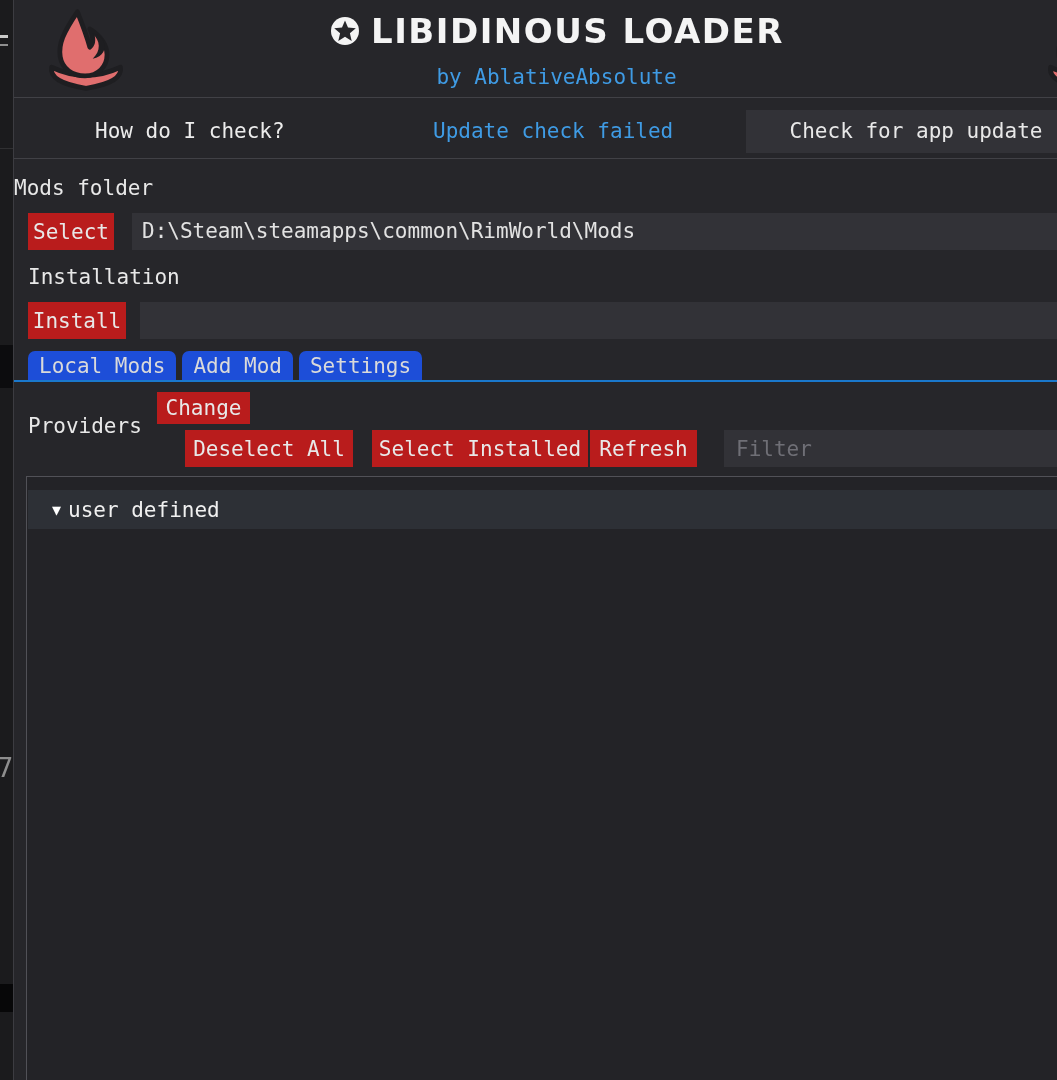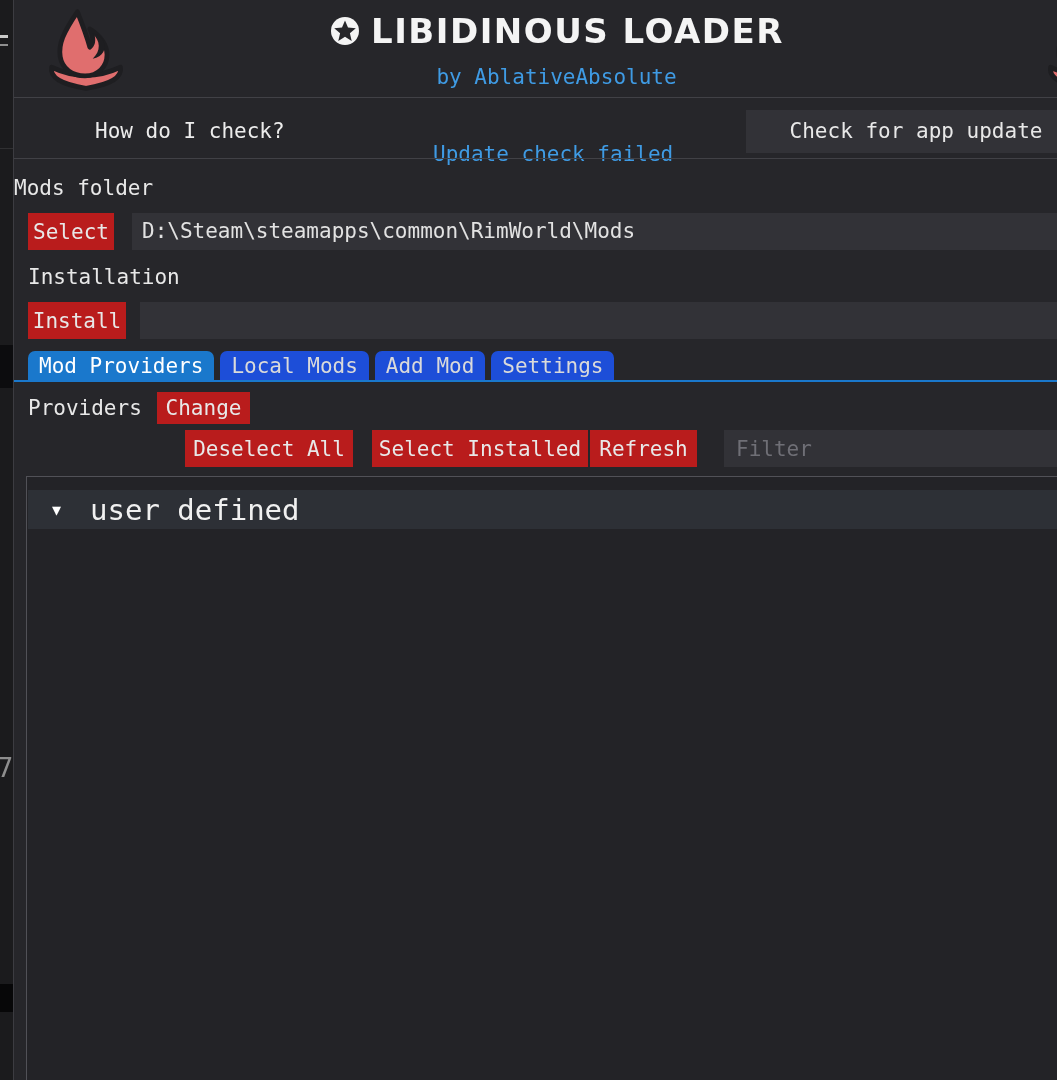--- a/index.html
+++ b/index.html
@@ -37,21 +37,21 @@
     white-space:nowrap;
   }
   .title-row .star { display:inline-block; vertical-align:-4px; margin-right:10px; }
   .subtitle { left:0; top:63px; width:100%; text-align:center; font-size:21px; line-height:28px; color:#3f9be4; }
 
   .divider { left:0; width:100%; height:1px; background:#414146; }
   .div1 { top:97px; } .div2 { top:158px; }
 
   
   .howto  { left:81px;  top:117px; font-size:21px; line-height:28px; color:#ececec; }
-  .upd-status { left:419px; top:117px; font-size:21px; line-height:28px; color:#3f9be4;margin-top:23px; }
+  .upd-status { left:419px; top:117px; font-size:21px; line-height:28px; color:#3f9be4; }
   .check-btn {
     left:732px; top:110px; width:340px; height:43px;
     background:#323237; font-size:21px; line-height:43px; text-align:center; color:#e8e8e8;
   }
 
   
   .lbl { font-size:21px; line-height:28px; color:#e8e8e8; }
   .lbl-mods { left:0; top:174px; }
   .lbl-install { left:14px; top:263px; }
   .btn {
@@ -73,21 +73,21 @@
   
   .tabs { left:14px; top:351px; height:30px; display:flex; gap:6px; }
   .tab {
     height:30px; padding:0 11px; line-height:30px; font-size:21px;
     border-radius:7px 7px 0 0; background:#1d4ed8; color:#dadada; white-space:nowrap;
   }
   .tab.active { background:#1a78cc; color:#ffffff; }
   .tab-underline { left:0; top:380px; width:100%; height:2px; background:#1a78cc; }
 
   
-  .lbl-providers { left:14px; top:394px; }
+  .lbl-providers { left:14px; top:412px; }
   .change-btn { left:143px; top:392px; width:93px; height:32px; }
 
   
   .act { top:430px; height:37px; }
   .b-selall   { left:14px;  width:143px; }
   .b-desall   { left:171px; width:168px; }
   .b-selinst  { left:358px; width:216px; }
   .b-refresh  { left:576px; width:107px; }
   .filter-input {
     left:710px; top:430px; right:14px; height:37px;
@@ -99,21 +99,21 @@
   
   .tree-panel {
     left:12px; top:476px; right:12px; bottom:-5px;
     background:#232327; border:1px solid #515157;
   }
   .tree-row {
     position:absolute; left:1px; right:1px; top:13px; height:39px;
     background:#2d3036; display:flex; align-items:center;
   }
   .tree-caret { margin-left:24px; font-size:15px; color:#ffffff; width:16px; }
-  .tree-label { margin-left:22px; font-size:29px; color:#f0f0f0; }
+  .tree-label { font-size:21px; color:#f0f0f0; }
 </style>
 </head>
 <body>
 
 <div class="bg-strip">
   <div class="bg-dash1"></div>
   <div class="bg-dash2"></div>
   <div class="bg-line1"></div>
   <div class="bg-black1"></div>
   <div class="bg-black2"></div>
@@ -152,21 +152,20 @@
 
   <div class="lbl lbl-mods">Mods folder</div>
   <div class="btn select-btn">Select</div>
   <div class="path-field">D:\Steam\steamapps\common\RimWorld\Mods</div>
 
   <div class="lbl lbl-install">Installation</div>
   <div class="btn install-btn">Install</div>
   <div class="install-field"></div>
 
   <div class="tabs">
-    <div class="tab active">Mod Providers</div>
     <div class="tab">Local Mods</div>
     <div class="tab">Add Mod</div>
     <div class="tab">Settings</div>
   </div>
   <div class="tab-underline"></div>
 
   <div class="lbl lbl-providers">Providers</div>
   <div class="btn change-btn">Change</div>
 
   <div class="btn act b-selinst">Select Installed</div>

